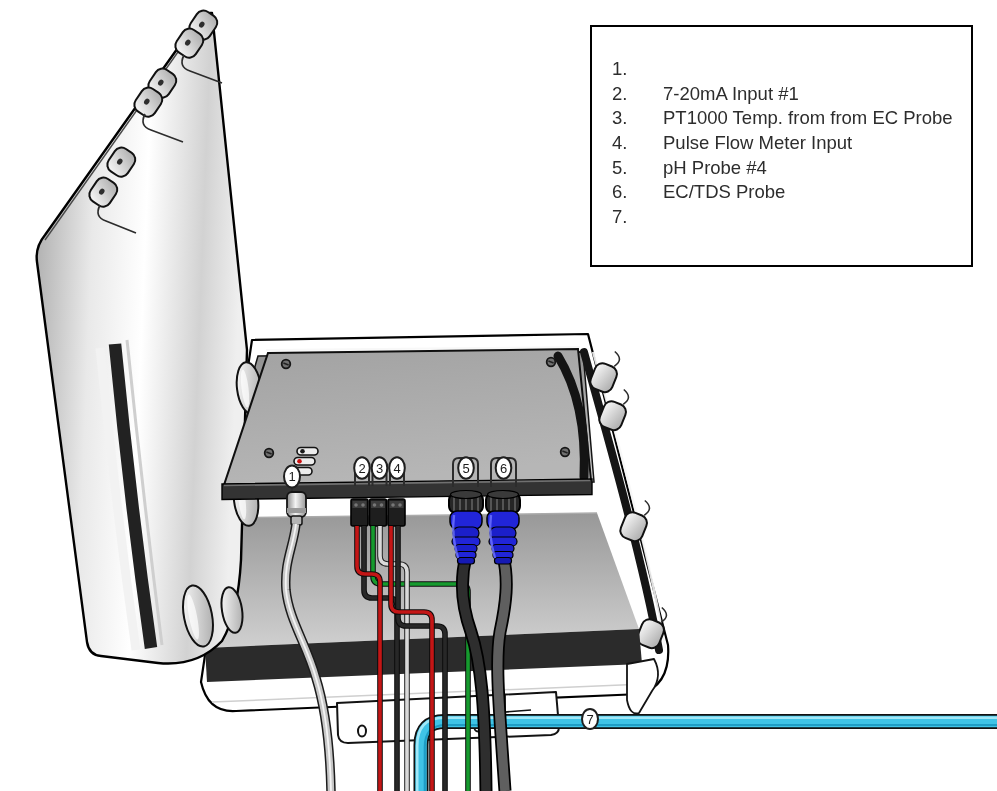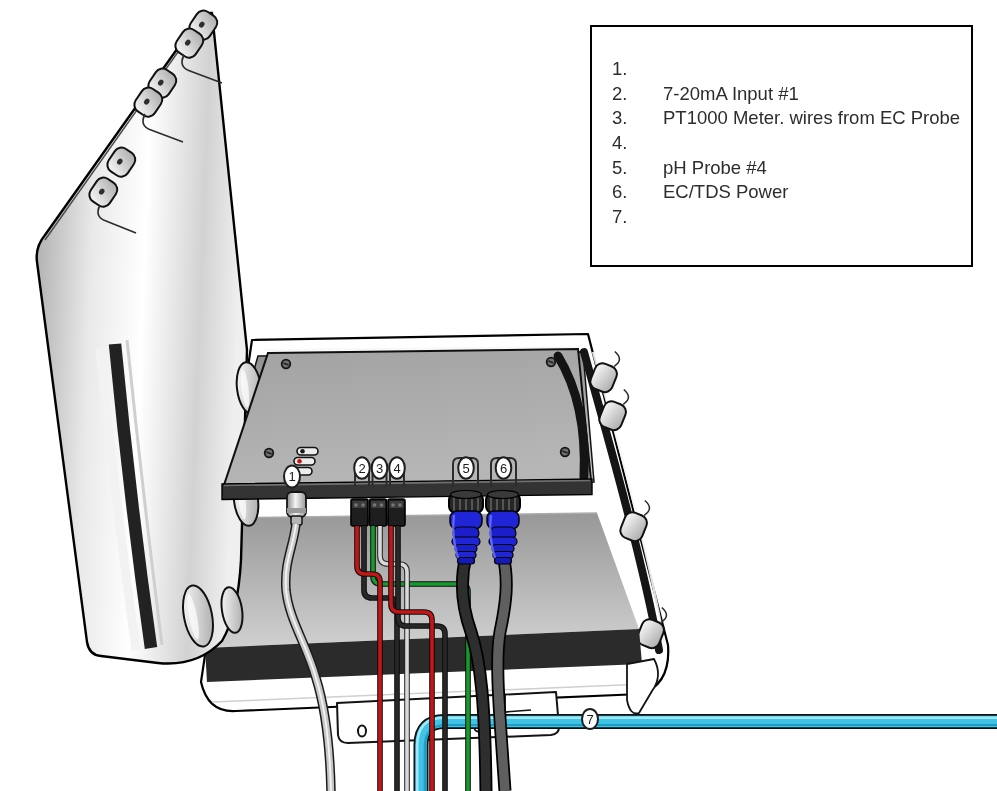--- a/index.html
+++ b/index.html
@@ -306,31 +306,32 @@
 <div id="legend">
   <div class="lrow">
     <span class="lnum">1.</span>
   </div>
   <div class="lrow">
     <span class="lnum">2.</span>
     <span class="llbl">7-20mA Input #1</span>
   </div>
   <div class="lrow">
     <span class="lnum">3.</span>
-    <span class="llbl">PT1000 Meter. wires from EC Probe</span>
+    <span class="llbl">PT1000 Temp. from from EC Probe</span>
   </div>
   <div class="lrow">
     <span class="lnum">4.</span>
+    <span class="llbl">Pulse Flow Meter Input</span>
   </div>
   <div class="lrow">
     <span class="lnum">5.</span>
     <span class="llbl">pH Probe #4</span>
   </div>
   <div class="lrow">
     <span class="lnum">6.</span>
-    <span class="llbl">EC/TDS Power</span>
+    <span class="llbl">EC/TDS Probe</span>
   </div>
   <div class="lrow">
     <span class="lnum">7.</span>
   </div>
 </div>
 
 </div>
 
 </body></html>

